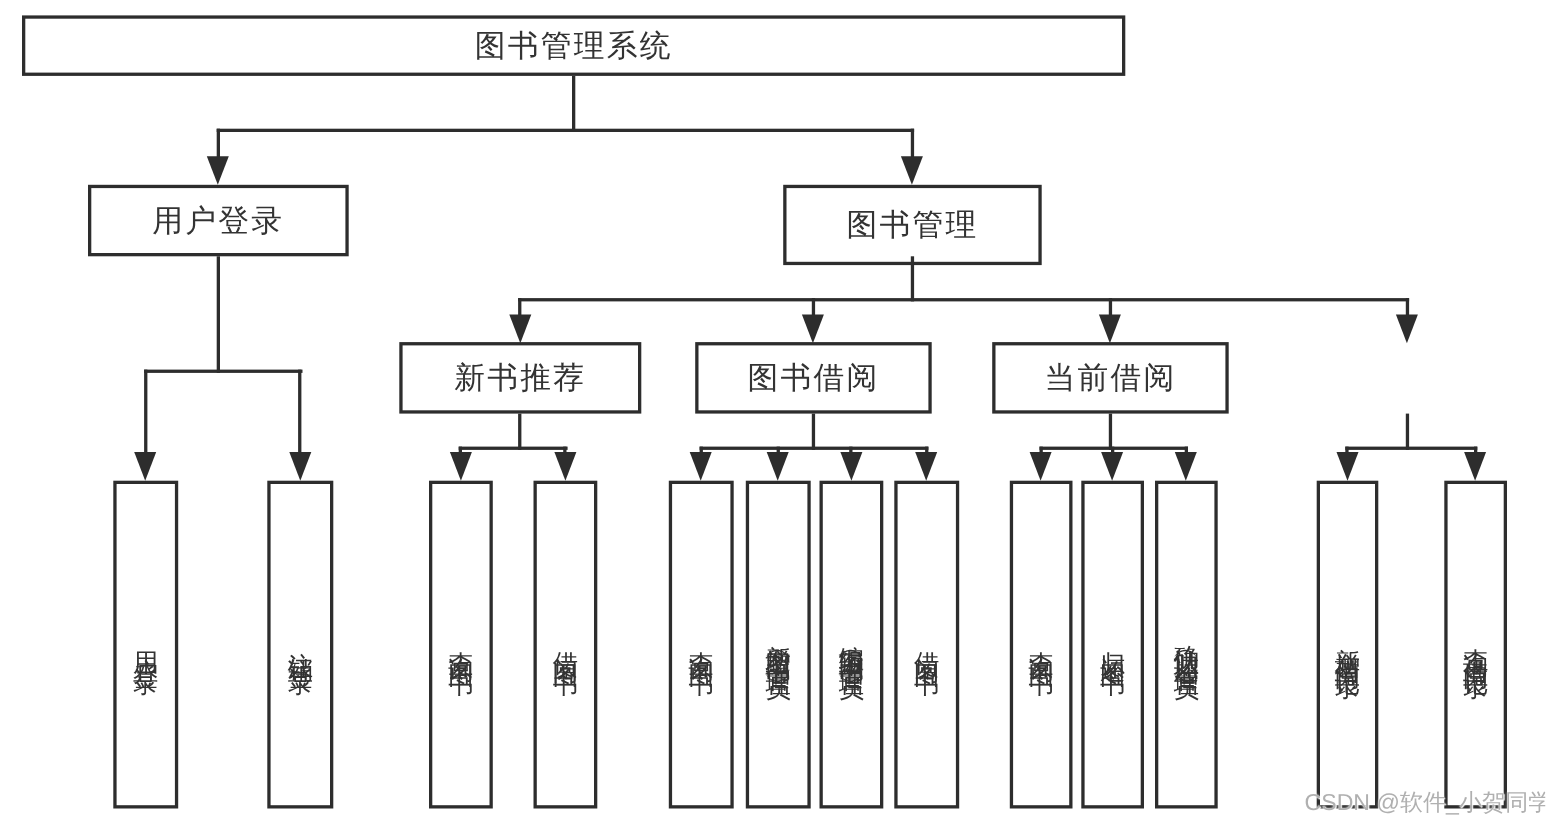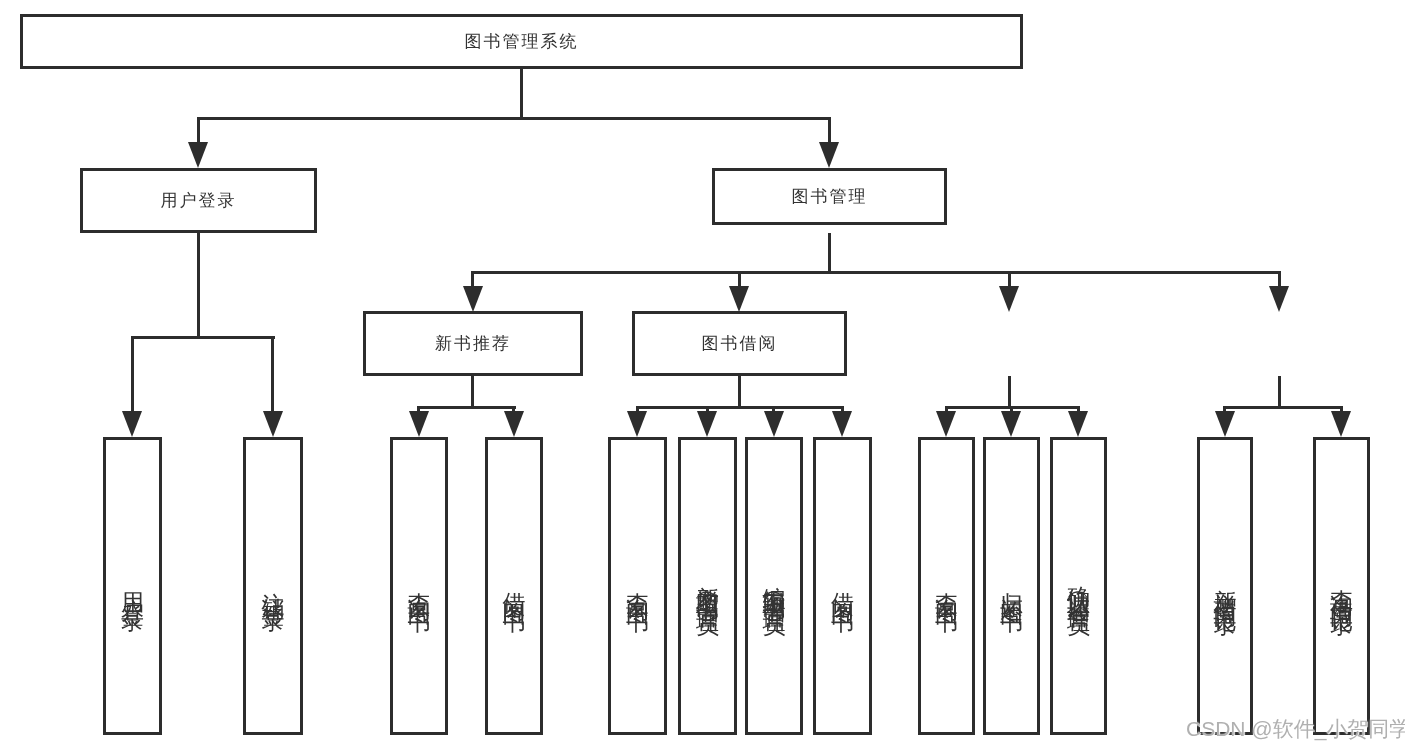--- a/index.html
+++ b/index.html
@@ -14,24 +14,24 @@
   .box {
     position: absolute;
     box-sizing: border-box;
     background: #ffffff;
     border: 3px solid #2d2d2d;
     display: flex;
     align-items: center;
     justify-content: center;
     color: #333333;
   }
-  .hbox { font-size: 17px; letter-spacing: 2px; white-space: nowrap; }
+  .hbox { font-size: 28px; letter-spacing: 2px; white-space: nowrap; }
   .root  { left: 20px;  top: 14px;  width: 1003px; height: 55px; }
   .lv2a  { left: 80px;  top: 168px; width: 237px;  height: 65px; }
-  .lv2b  { left: 712px; top: 168px; width: 235px;  height: 57px; }
+  .lv2b  { left: 712px; top: 168px; width: 235px;  height: 73px; }
   .lv3   { top: 311px; height: 65px; }
   .lv3a  { left: 363px;  width: 220px; }
   .lv3b  { left: 632px;  width: 215px; }
   .lv3c  { left: 902px;  width: 215px; }
   .lv3d  { left: 1172px; width: 215px; }
   .leaf {
     top: 437px; height: 298px; width: 58px;
     writing-mode: vertical-rl;
     text-orientation: mixed;
     font-size: 23px;
@@ -84,20 +84,23 @@
   <div class="box hbox lv2b">
     <span>图书管理</span>
   </div>
 
   <div class="box hbox lv3 lv3b">
     <span>图书借阅</span>
   </div>
   <div class="box hbox lv3 lv3a">
     <span>新书推荐</span>
   </div>
+  <div class="box hbox lv3 lv3c">
+    <span>当前借阅</span>
+  </div>
 
   <div class="box leaf leaf1">
     <span>用户登录</span>
   </div>
   <div class="box leaf leaf2">
     <span>注销登录</span>
   </div>
   <div class="box leaf leaf3">
     <span>查询图书</span>
   </div>

